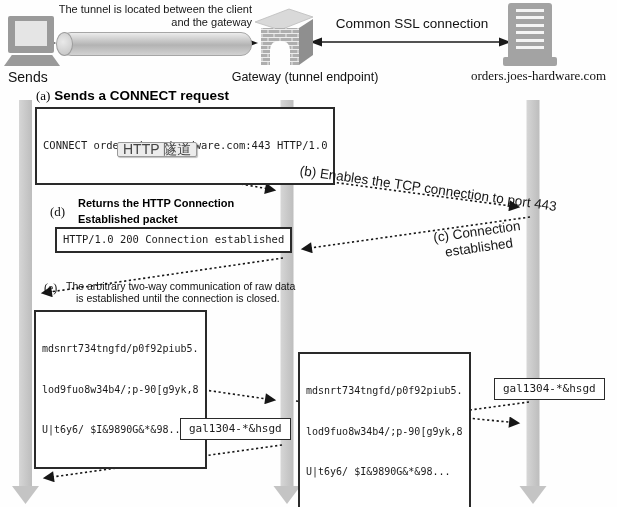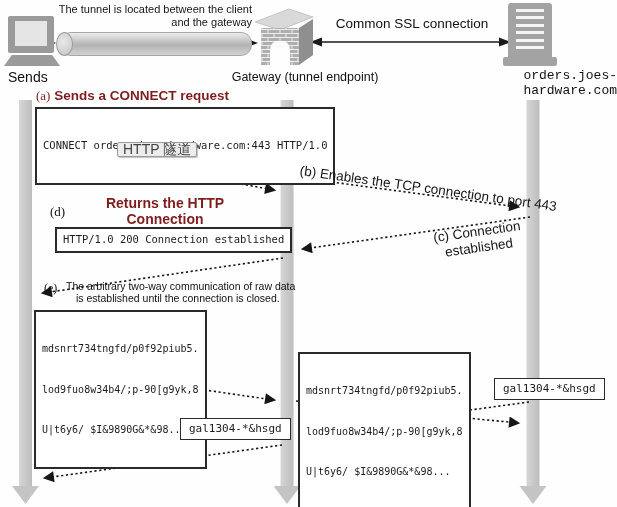--- a/index.html
+++ b/index.html
@@ -12,21 +12,21 @@
     font-family:"DejaVu Sans Mono","Liberation Mono",monospace;
     font-size:10.5px;line-height:13.5px;white-space:pre;color:#1b1b1b;
   }
   .msgbox{
     background:#fff;border:2px solid #2a2a2a;padding:3px 6px;width:-moz-fit-content;width:fit-content;
   }
   .galbox{
     background:#fff;border:1.5px solid #2a2a2a;padding:3px 8px;width:-moz-fit-content;width:fit-content;
     font-size:11px;line-height:14px;
   }
-  .heading{font-weight:bold;font-size:13.5px;line-height:16px;color:#7f1d1d;}
+  .heading{font-weight:bold;font-size:13.5px;line-height:16px;color:#000000;}
   .serifp{font-family:"Liberation Serif",serif;font-weight:normal;font-size:13px;}
   .smallnote{font-size:11px;line-height:13px;color:#151515;}
   .rotlabel{font-size:13.5px;line-height:16px;color:#161616;white-space:nowrap;}
   .tooltip{
     background:#ececec;border:1px solid #9a9a9a;border-radius:2px;
     font-size:14px;line-height:11px;color:#444;padding:1px 5px;box-shadow:1px 1px 1px rgba(0,0,0,.25);
     white-space:nowrap;
   }
   
   .monitor{background:#9a9a9a;border-radius:2px;}
@@ -128,35 +128,35 @@
   <div class="abs" style="left:221px;top:70px;width:168px;text-align:center;font-size:12.5px">Gateway (tunnel endpoint)</div>
 
   <div class="abs" style="left:328px;top:16px;width:168px;text-align:center;font-size:13.5px">Common SSL connection</div>
 
   <div class="abs" style="left:503px;top:3px;width:54px;height:63px">
     <div class="abs tower" style="left:5px;top:0;width:44px;height:54px">
       <div class="abs slots" style="left:8px;top:6px;width:28px;height:41px"></div>
     </div>
     <div class="abs towerbase" style="left:0;top:54px;width:54px;height:9px"></div>
   </div>
-  <div class="abs" style="left:460px;top:68px;width:157px;text-align:right;font-size:13px;font-family:Liberation Mono, monospace">orders.joes-hardware.com</div>
+  <div class="abs" style="left:460px;top:68px;width:157px;text-align:center;font-size:13px;font-family:Liberation Serif, serif">orders.joes-hardware.com</div>
 
   <div class="abs heading" style="left:36px;top:88px">
     <span class="serifp">(a)</span>
     <span>Sends a CONNECT request</span>
   </div>
   <div class="abs msgbox mono" style="left:35px;top:107px">
     <div>CONNECT orders.joes-hardware.com:443 HTTP/1.0</div>
   </div>
   <div class="abs tooltip" style="left:117px;top:142px">HTTP 隧道</div>
 
   <div class="abs rotlabel" style="left:301px;top:163px;transform:rotate(8deg);transform-origin:left top">(b) Enables the TCP connection to port 443</div>
 
   <div class="abs serifp" style="left:50px;top:204px">(d)</div>
-  <div class="abs heading" style="left:70px;top:196px;width:190px;text-align:center;font-size:14px;line-height:15.5px">
+  <div class="abs heading" style="left:78px;top:196px;width:190px;text-align:left;font-size:11px;line-height:15.5px">
     <div>Returns the HTTP Connection</div>
     <div>Established packet</div>
   </div>
   <div class="abs msgbox mono" style="left:55px;top:227px;padding:4px 6px">HTTP/1.0 200 Connection established</div>
 
   <div class="abs rotlabel" style="left:424px;top:224px;width:108px;text-align:center;transform:rotate(-8deg);transform-origin:center">
     <div>(c) Connection</div>
     <div>established</div>
   </div>
 

